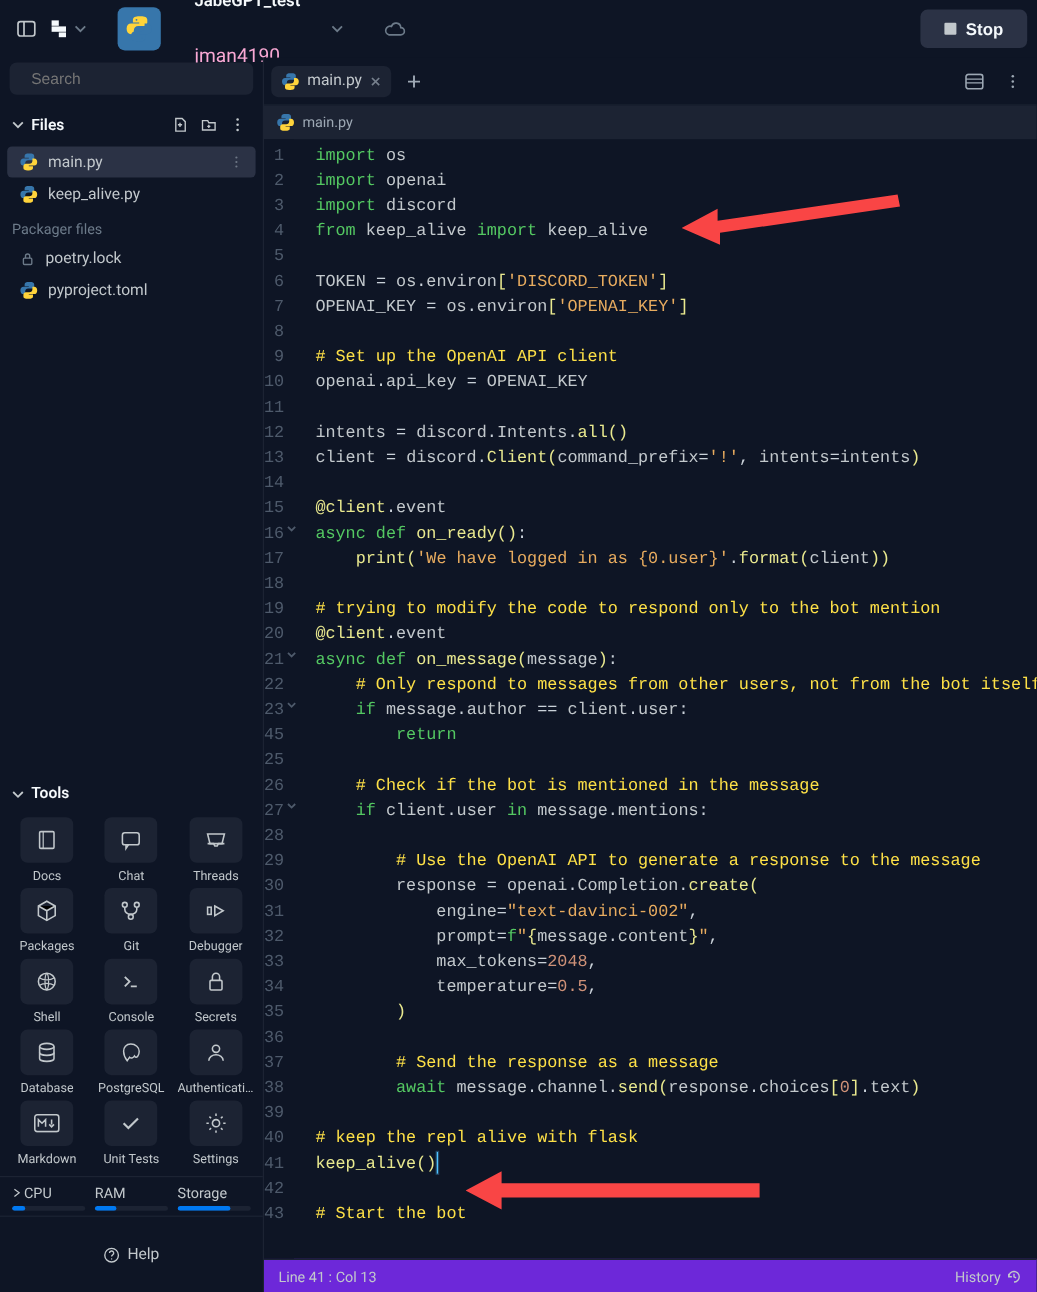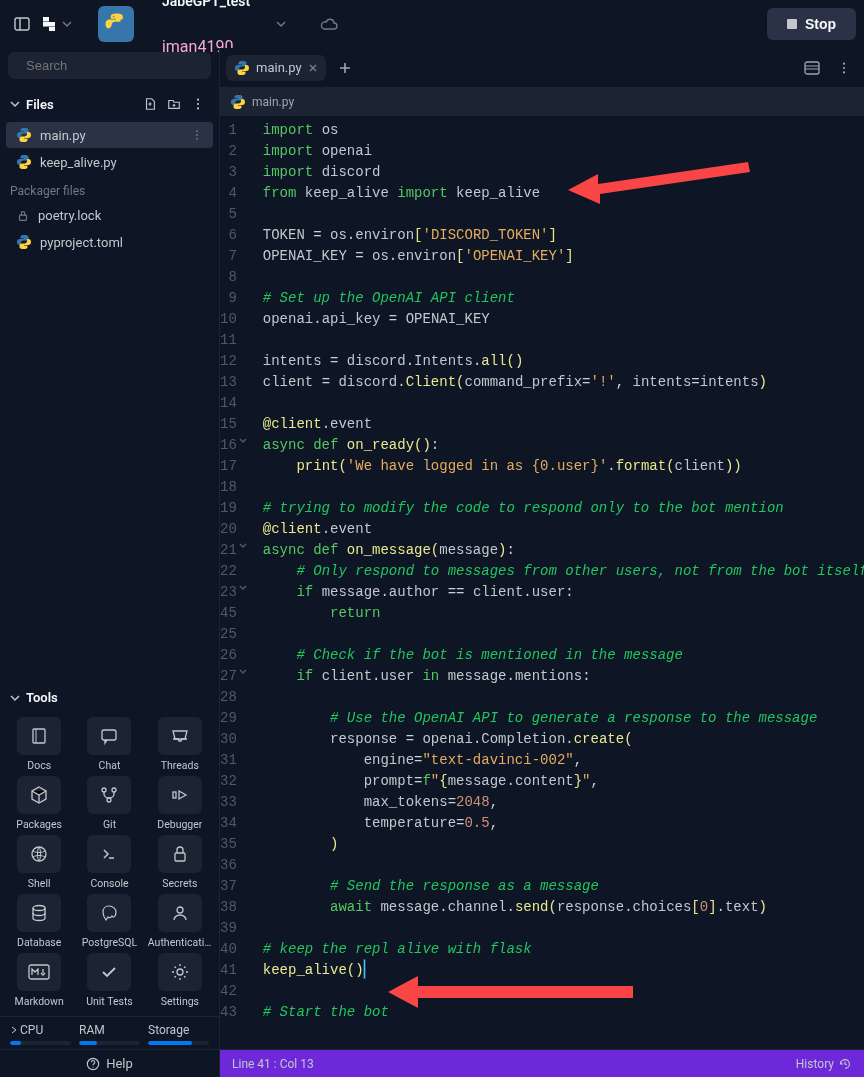--- a/index.html
+++ b/index.html
@@ -135,21 +135,21 @@
 }
 .resource-item { flex: 1; text-align: right; }
 .resource-item+.resource-item { margin-left: 8px;}
 .resource-label { color: #c2c8cc; font-size: 12px; display:flex; align-items:center; gap:2px;}
 .resource-bar { height: 4px; background: #1c2333; border-radius: 2px; margin-top: 4px; position: relative; overflow:hidden;}
 .resource-fill { height: 100%; background: #0079f2; border-radius: 2px; }
 
 .help-bar {
   display: flex; align-items: center; justify-content: center;
   gap: 6px;
-  padding: 6px;
+  padding: 24px;
   color: #c2c8cc;
   border-top: 1px solid #1c2333;
   cursor: pointer;
 }
 
 
 .editor-pane { flex: 1; display: flex; flex-direction: column; min-width: 0; }
 .tab-bar {
   height: 40px;
   background: #0e1525;
@@ -203,21 +203,21 @@
   padding: 4px 0 4px 18px;
   white-space: pre;
   color: #c2c8cc;
 }
 .code-lines div { height: 21px; }
 
 .kw { color: #54c862; }
 .str { color: #e7ab5f; }
 .fn { color: #e9e98f; }
 .num { color: #ce9178; }
-.cmt { color: #22c55e; font-style: italic; }
+.cmt { color: #fde047; }
 .op { color: #c2c8cc; }
 .pun { color: #c9d1d9; }
 .fstr { color: #54c862; }
 .strbr { color: #e9e98f; }
 .cursor {
   display: inline-block;
   width: 1px; height: 18px;
   background: #4fc1ff;
   vertical-align: text-bottom;
   box-shadow: 0 0 0 1px rgba(79,193,255,0.3);

